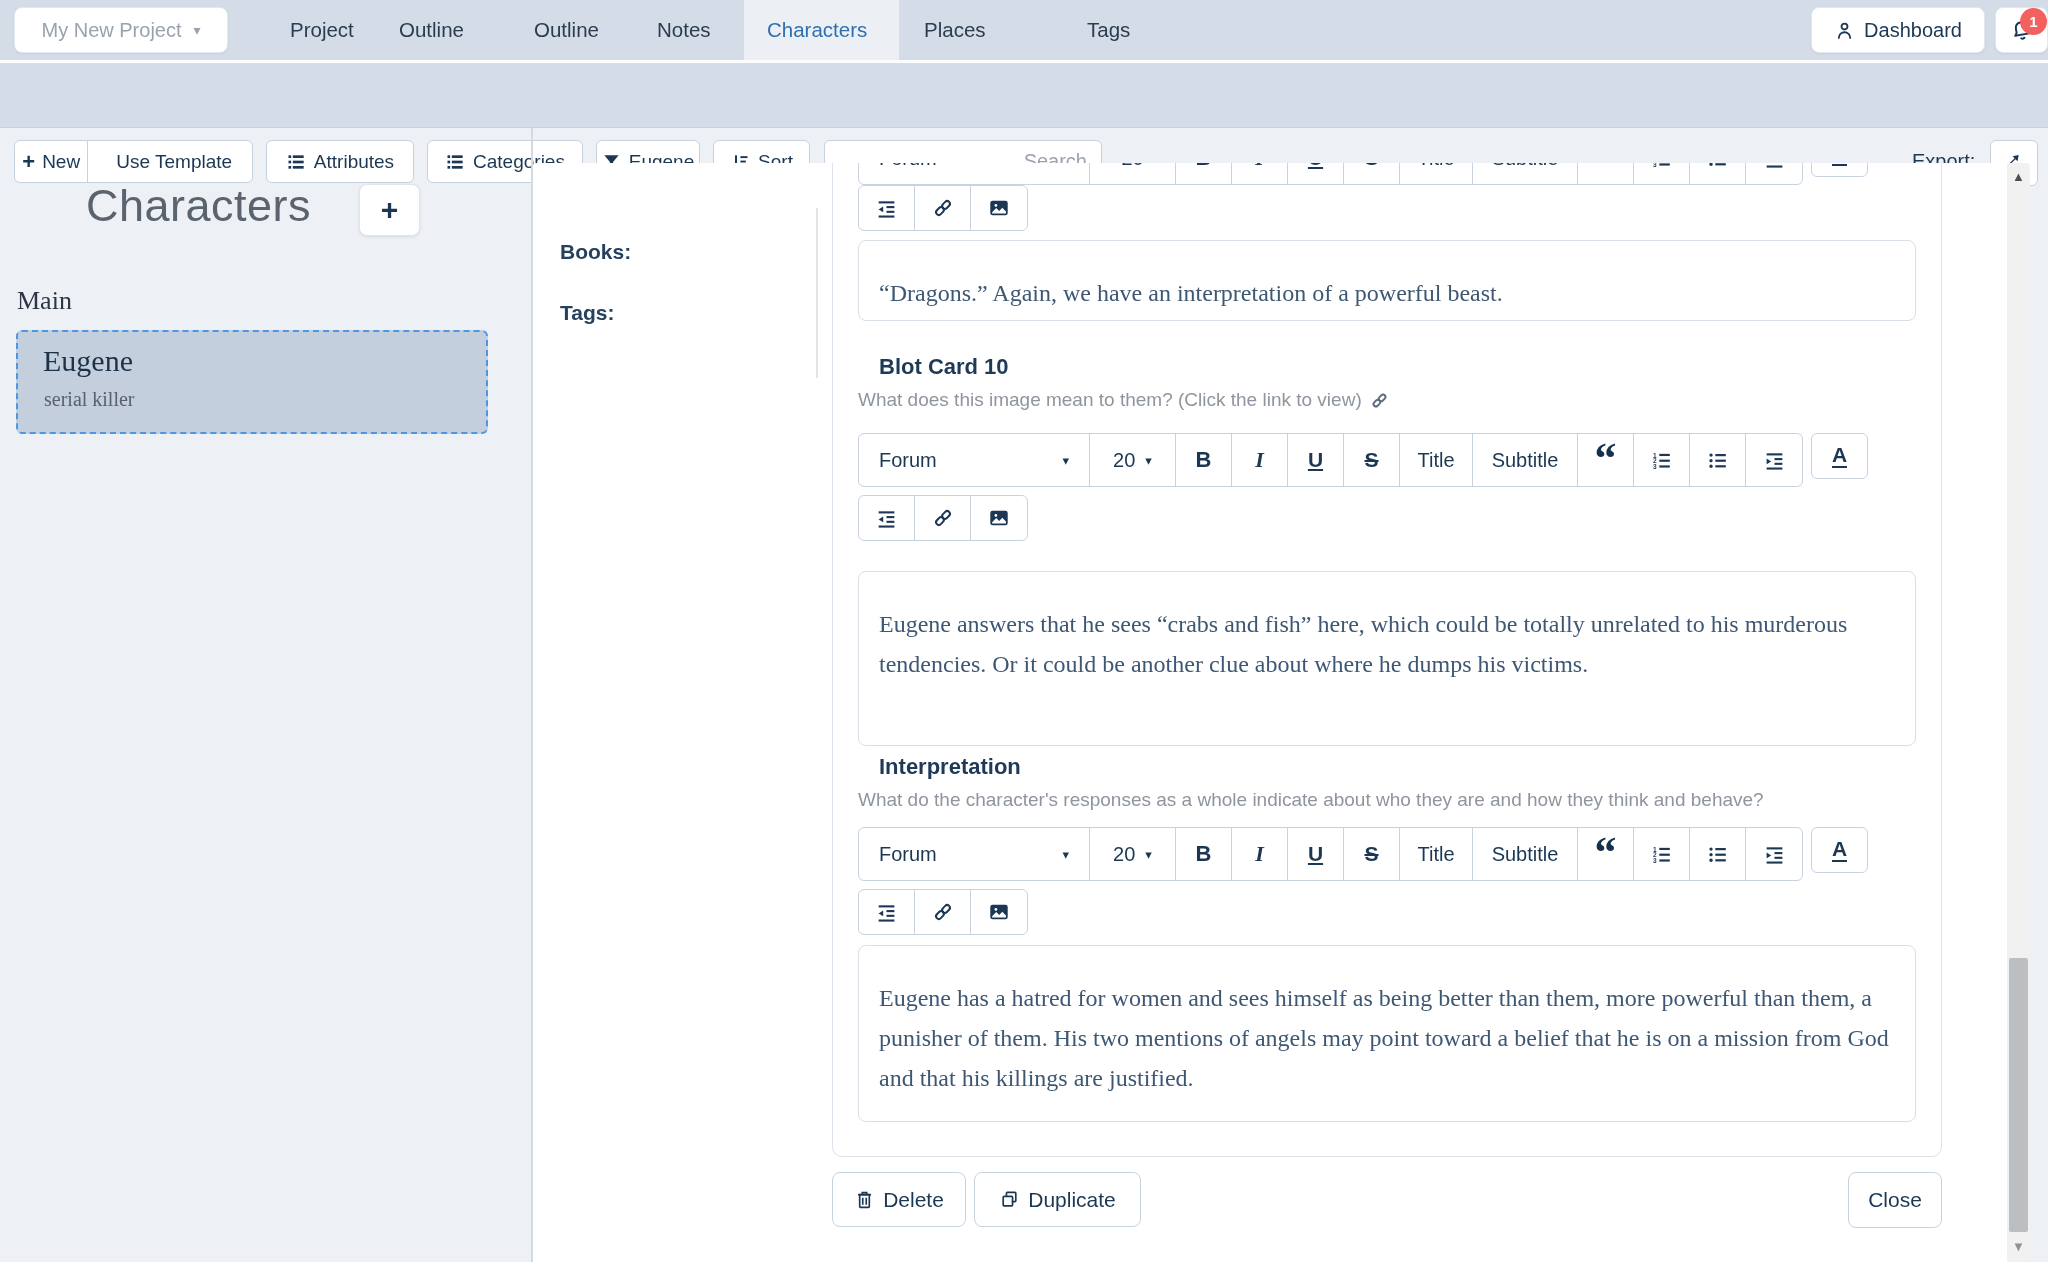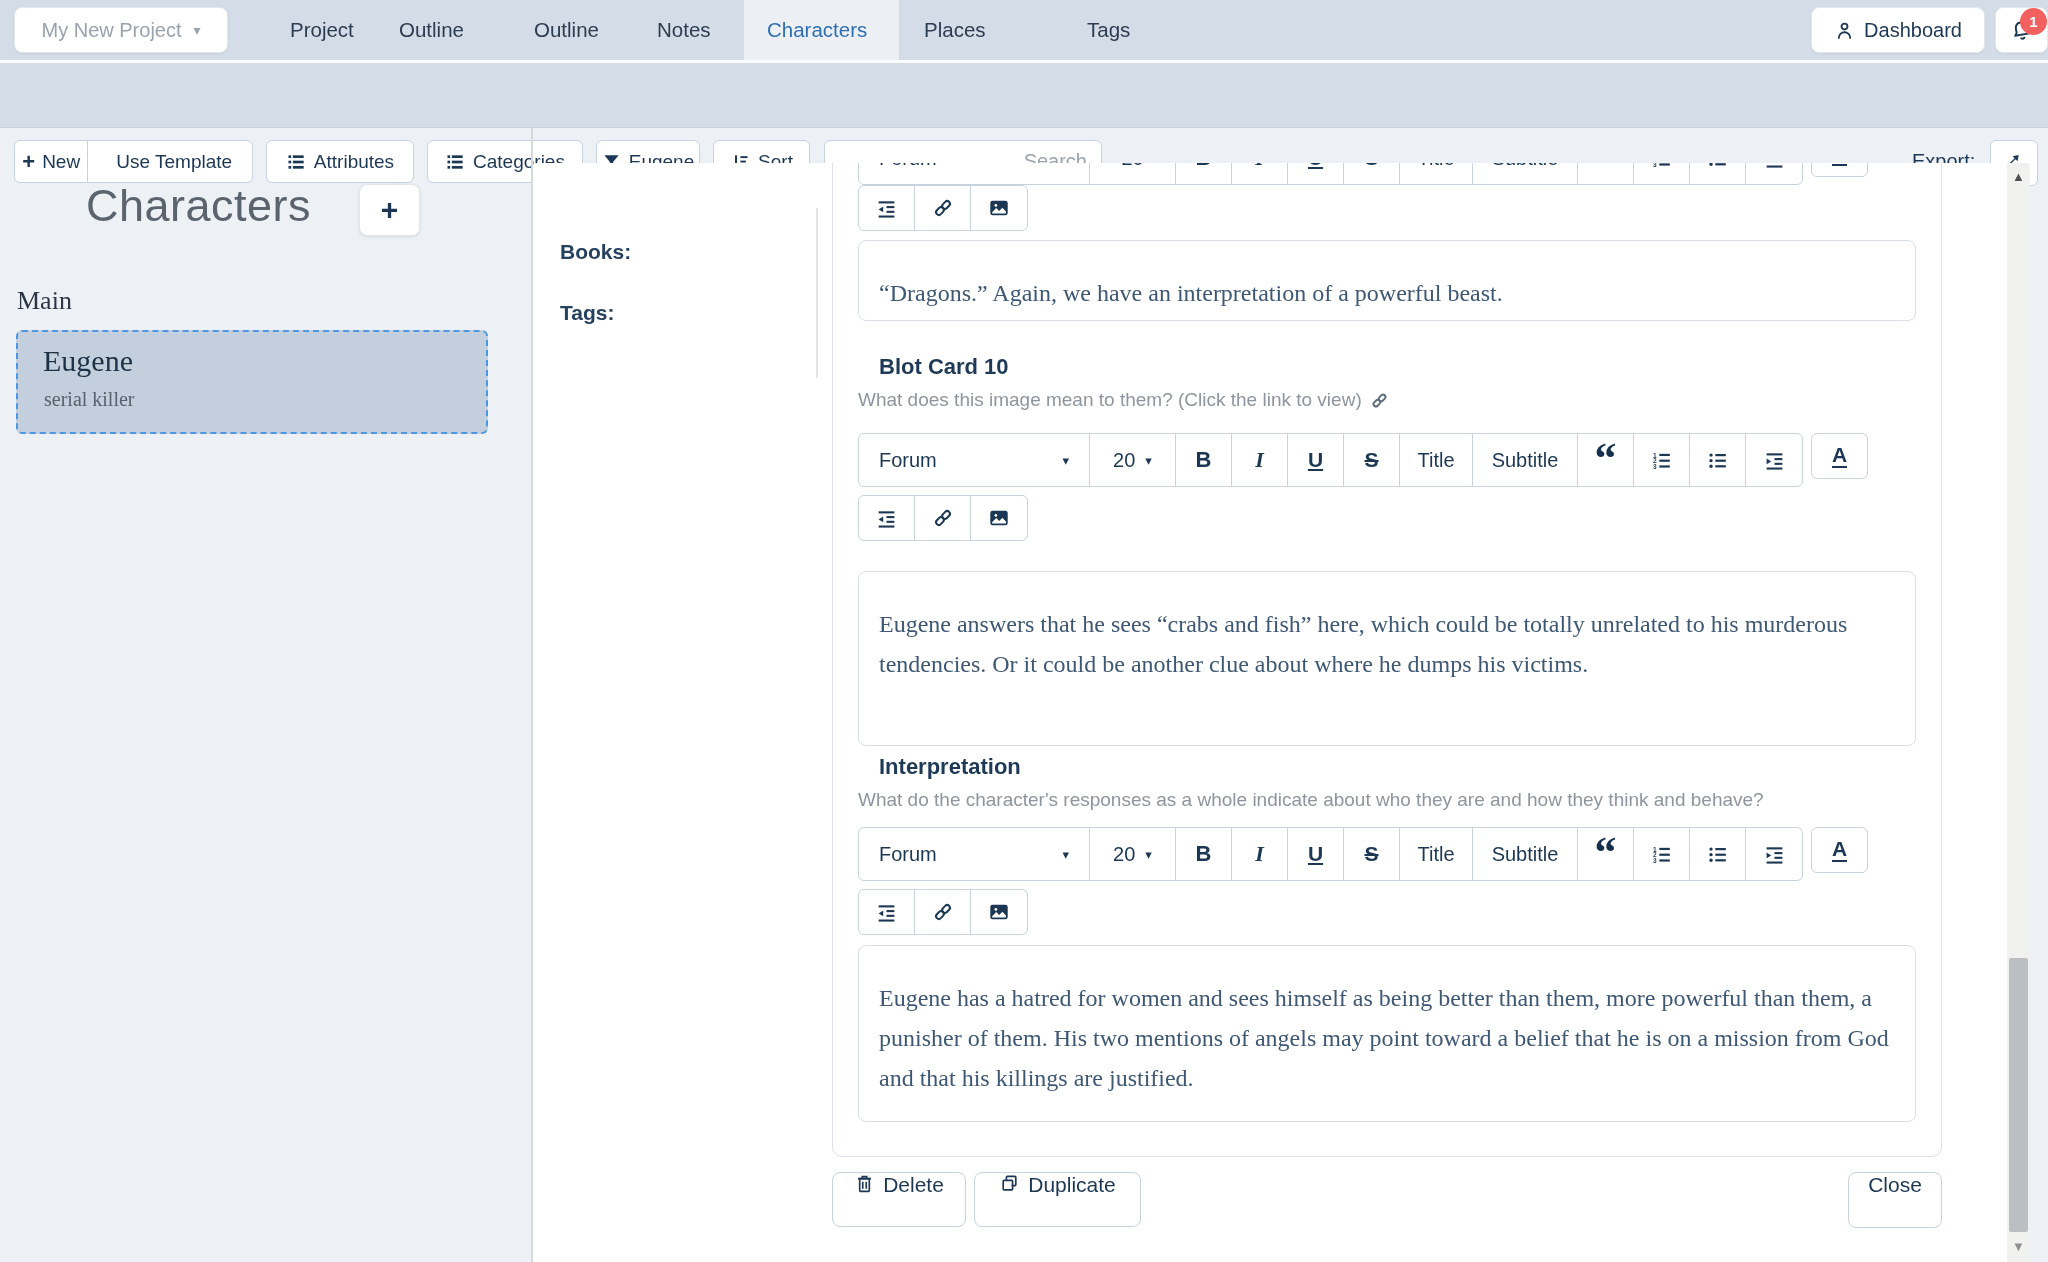--- a/index.html
+++ b/index.html
@@ -81,21 +81,21 @@
   .etb2{position:absolute;left:325px;height:46px;display:flex;border:1.5px solid #c8d3df;
         border-radius:6px;background:#fff;}
   
   .tfield{position:absolute;left:325px;width:1058px;background:#fff;border:1.5px solid #d8dfe6;
           border-radius:8px;font-family:"Liberation Serif","DejaVu Serif",serif;font-size:24px;
           line-height:40px;color:#3e5874;padding:32px 20px 0 20px;}
   .fhead{position:absolute;left:325px;font-size:22px;font-weight:bold;color:#1e3a57;margin-left:21px;}
   .fprompt{position:absolute;left:325px;font-size:19px;color:#8f959e;display:flex;align-items:center;gap:8px;}
   
   .fbtn{position:absolute;top:1009px;height:55px;background:#fff;border:1px solid #c7d2df;
-        border-radius:8px;display:flex;justify-content:center;gap:8px;
+        border-radius:8px;display:flex;align-items:center;justify-content:center;gap:8px;
         font-size:21px;color:#1c3754;}
   
   #sb-track{position:absolute;left:1474px;top:0;width:23px;height:1099px;background:#f1f1f0;}
   #sb-thumb{position:absolute;left:2px;top:795px;width:19px;height:274px;background:#bcbfc1;border-radius:2px;}
   .sb-ar{position:absolute;left:0;width:23px;text-align:center;font-size:13px;}
   svg{display:block;}
 </style>
 </head>
 <body>
 

